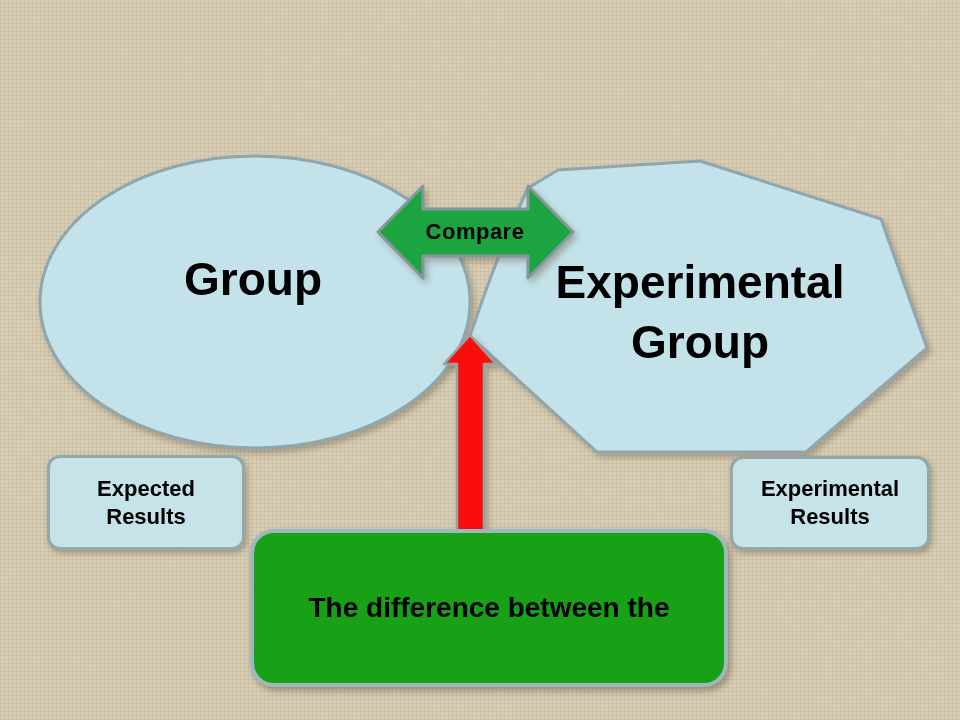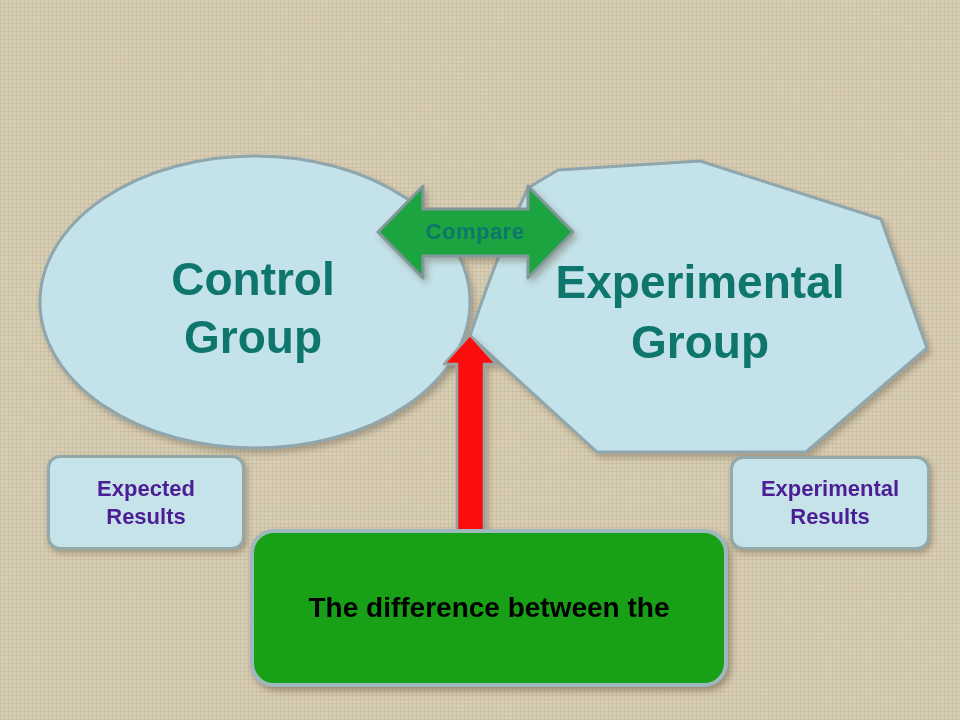--- a/index.html
+++ b/index.html
@@ -7,28 +7,28 @@
     position:relative;width:960px;height:720px;overflow:hidden;
     font-family:"Liberation Sans",sans-serif;
   }
   .layer{position:absolute;left:0;top:0;width:960px;height:720px;}
   .weave{
     position:absolute;left:0;top:0;width:960px;height:720px;
     background-image:
       repeating-linear-gradient(90deg, rgba(120,100,68,0.10) 0 1px, rgba(255,255,255,0.07) 1px 2px, rgba(0,0,0,0) 2px 4px),
       repeating-linear-gradient(0deg, rgba(120,100,68,0.10) 0 1px, rgba(255,255,255,0.07) 1px 2px, rgba(0,0,0,0) 2px 4px);
   }
-  .label{position:absolute;color:#0f766e;font-weight:700;text-align:center;}
+  .label{position:absolute;color:#000000;font-weight:700;text-align:center;}
   .title{font-size:46px;line-height:58px;width:390px;}
   .compare-label{font-size:22px;line-height:24px;width:180px;letter-spacing:.5px;}
   .pill{
     position:absolute;box-sizing:border-box;
     border:3px solid;border-radius:13px;
     display:flex;flex-direction:column;align-items:center;justify-content:center;
-    font-weight:700;font-size:22px;line-height:28px;color:#4c1d95;text-align:center;
+    font-weight:700;font-size:22px;line-height:28px;color:#000000;text-align:center;
     box-shadow:2px 3px 6px rgba(96,84,58,0.45);
   }
   .claim{
     position:absolute;left:250px;top:529px;width:478px;height:158px;box-sizing:border-box;
     border:4px solid;border-radius:24px;
     display:flex;flex-direction:column;align-items:center;justify-content:center;
     font-weight:700;font-size:28px;line-height:38px;color:#000;
     box-shadow:3px 4px 7px rgba(96,84,58,0.5);
   }
 </style>
@@ -59,21 +59,20 @@
     <ellipse cx="255" cy="302" rx="215" ry="146" filter="url(#softShadow)" stroke-width="3" fill="#C3E2E9" stroke="#8FA6AC"></ellipse>
 
     <path d="M 700 161 L 881 219 L 927 348 L 806 452 L 597 452 L 470 336 Q 498 252 528 188 L 558 170 Z" filter="url(#softShadow)" stroke-width="3" stroke-linejoin="round" fill="#C3E2E9" stroke="#8FA6AC"></path>
 
     <path d="M 378 232 L 423 186 L 423 209 L 528 209 L 528 186 L 573 232 L 528 278 L 528 256 L 423 256 L 423 278 Z" filter="url(#softShadow)" stroke-width="3" stroke-linejoin="round" fill="#1EA441" stroke="#84989B"></path>
 
     <path d="M 470 335 L 496 364 L 484 364 L 484 534 L 457 534 L 457 364 L 444 364 Z" filter="url(#softShadow)" stroke-width="2.5" stroke-linejoin="round" fill="#FB100D" stroke="#97A3A3"></path>
   </svg>
 
   <div class="label title" style="left:58px;top:250px;">
-    <div>Control</div>
     <div>Group</div>
   </div>
   <div class="label title" style="left:505px;top:252px;line-height:60px;">
     <div>Experimental</div>
     <div>Group</div>
   </div>
   <div class="label compare-label" style="left:385px;top:220px;">Compare</div>
 
   <div class="pill" style="left: 47px; top: 455px; width: 198px; height: 95px; background-color: rgb(198, 227, 234); border-color: rgb(147, 168, 168);">
     <div>Expected</div>

